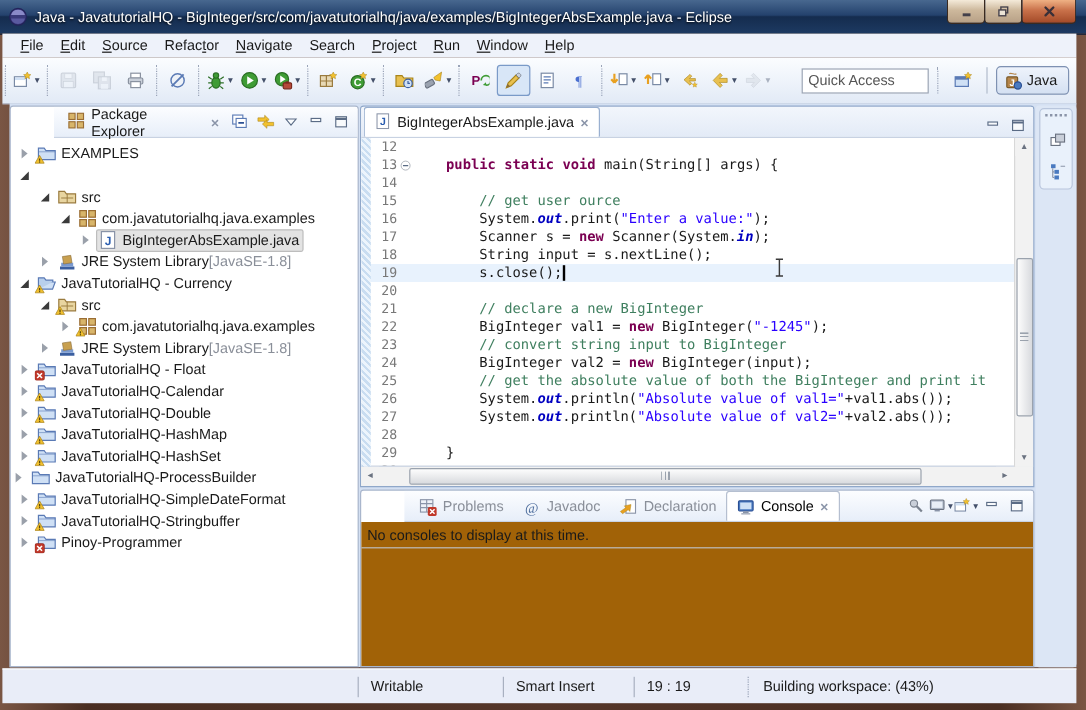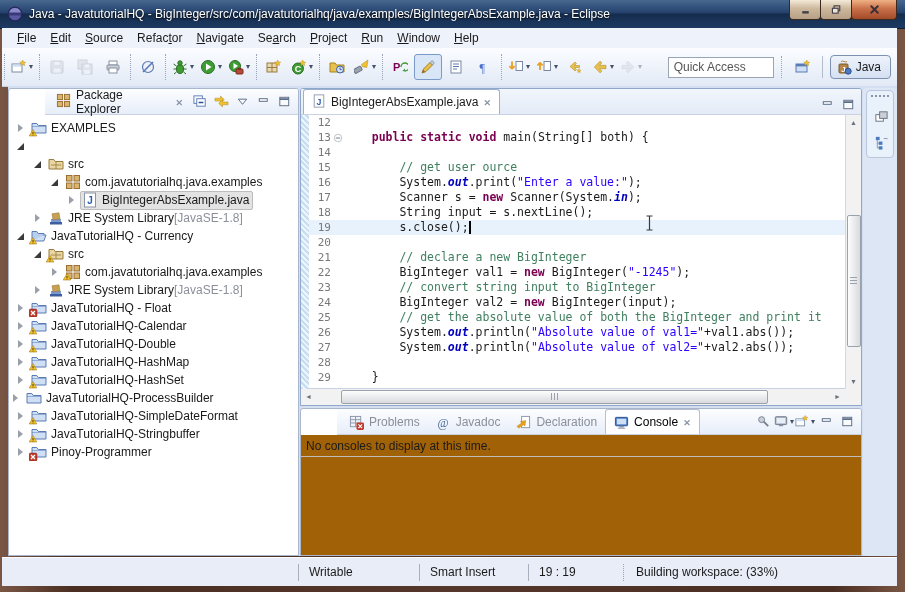--- a/index.html
+++ b/index.html
@@ -775,21 +775,21 @@
               <span class="codetxt"></span>
             </div>
             <div class="cline">
               <span class="ln">13</span>
               <span class="fold">
                 <svg class="fic" viewBox="0 0 16 16">
                   <circle cx="8" cy="8" r="6" fill="#fff" stroke="#9aa0aa"></circle>
                   <line x1="4.5" y1="8" x2="11.5" y2="8" stroke="#5a6b85" stroke-width="1.4"></line>
                 </svg>
               </span>
-              <span class="codetxt"><span>	</span><span class="k">public</span><span> </span><span class="k">static</span><span> </span><span class="k">void</span><span> main(String[] both) {</span></span>
+              <span class="codetxt"><span>	</span><span class="k">public</span><span> </span><span class="k">static</span><span> </span><span class="k">void</span><span> main(String[] args) {</span></span>
             </div>
             <div class="cline">
               <span class="ln">14</span>
               <span class="fold"></span>
               <span class="codetxt"></span>
             </div>
             <div class="cline">
               <span class="ln">15</span>
               <span class="fold"></span>
               <span class="codetxt"><span>		</span><span class="c">// get user ource</span></span>
@@ -1000,15 +1000,15 @@
   </div>
 
   <div class="statusbar">
     <span class="sb-sep"></span>
     <span class="sb-cell w1">Writable</span>
     <span class="sb-sep"></span>
     <span class="sb-cell w2">Smart Insert</span>
     <span class="sb-sep"></span>
     <span class="sb-cell w3">19 : 19</span>
     <span class="sb-dotsep"></span>
-    <span class="sb-cell">Building workspace: (33%)</span>
+    <span class="sb-cell">Building workspace: (43%)</span>
   </div>
 </div>
 
 </body></html>

